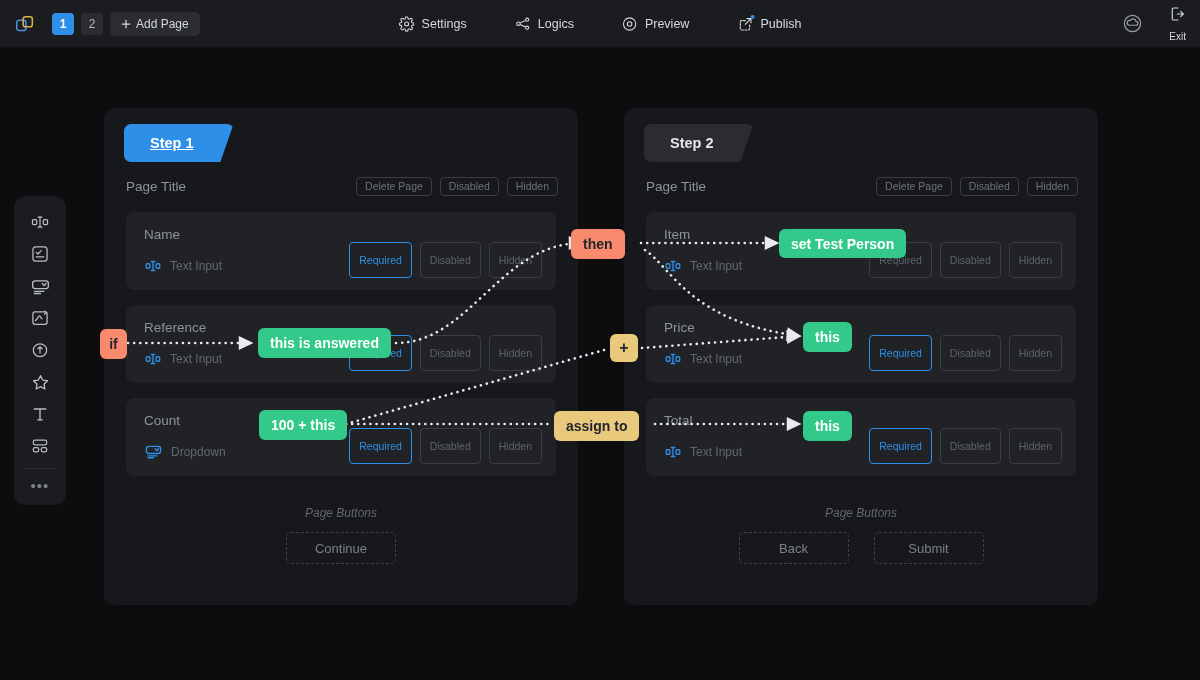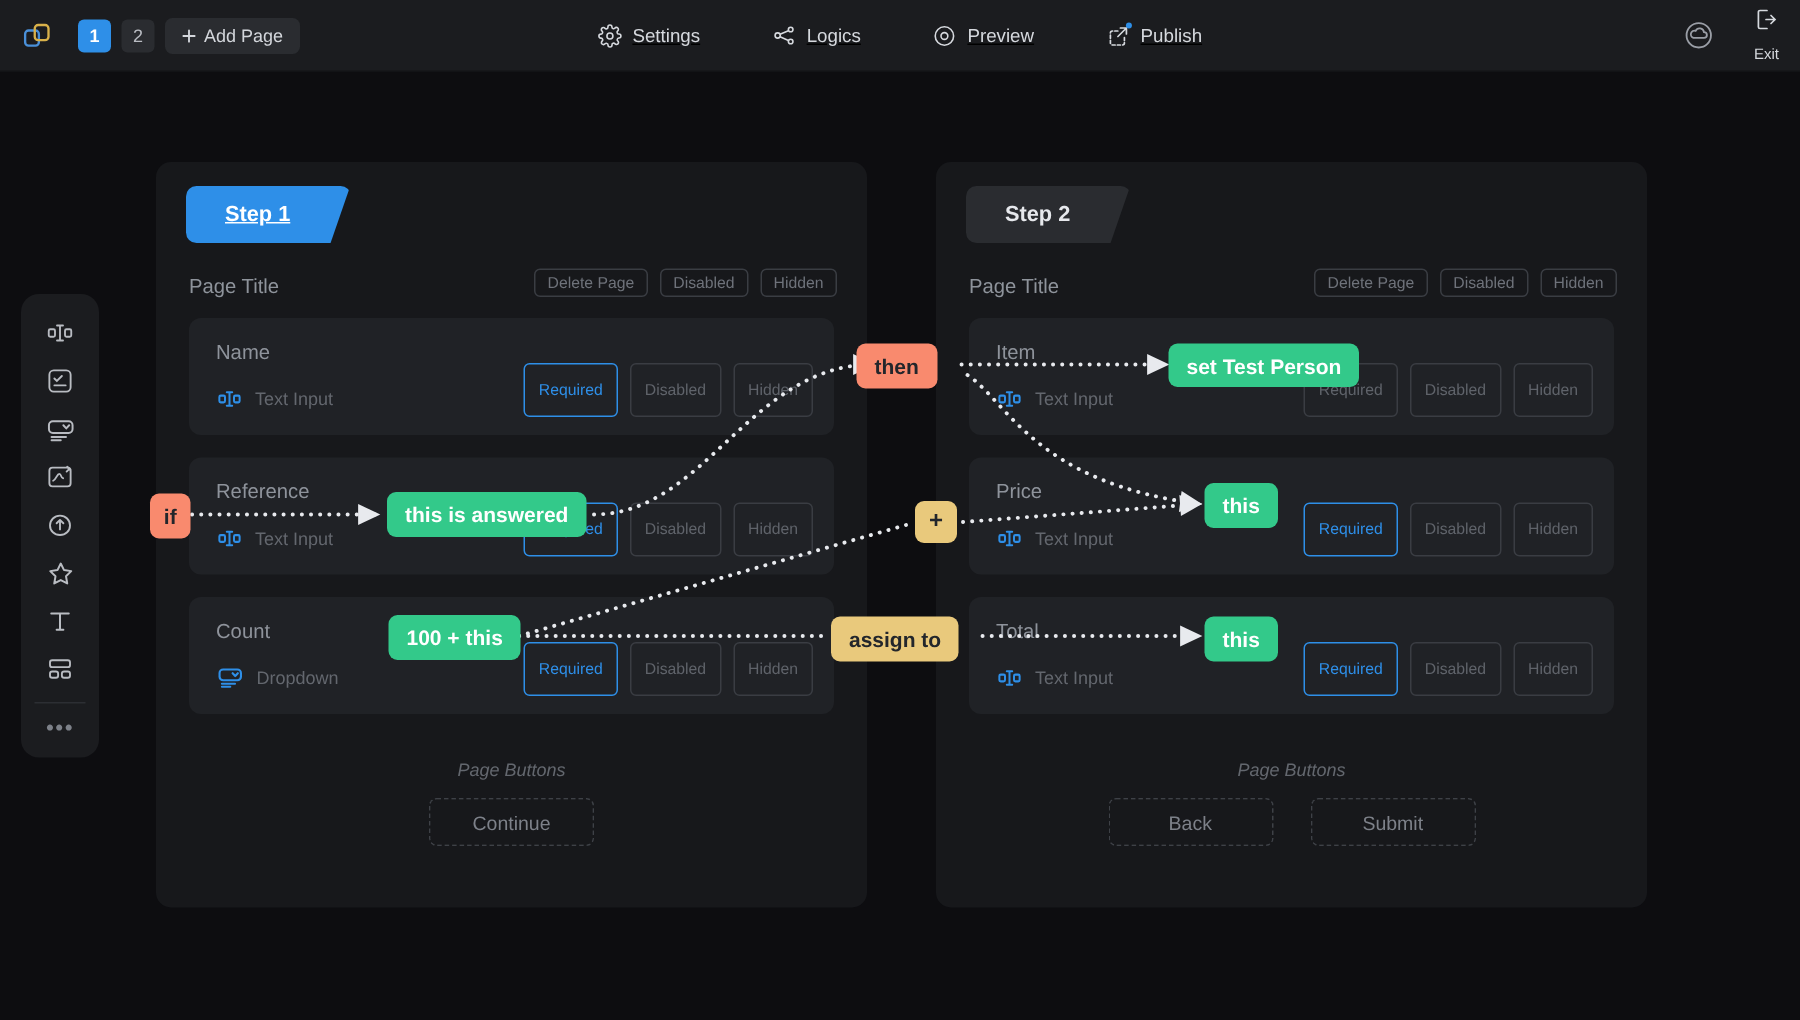--- a/index.html
+++ b/index.html
@@ -25,21 +25,21 @@
     border-radius: 4px; background: #2a2c30; color: #b9bcc2;
     font-size: 12px; display: flex; align-items: center; justify-content: center;
   }
   .ptab.active { background: #2e8fe8; color: #fff; font-weight: 600; }
   .addpage {
     height: 24px; padding: 0 11px; border-radius: 5px; background: #2a2c30;
     color: #d3d6db; font-size: 12px; display: flex; align-items: center; gap: 5px;
   }
   .navcenter {
     position: absolute; left: 50%; transform: translateX(-50%);
-    display: flex; align-items: center; gap: 48px; text-decoration: underline;
+    display: flex; align-items: center; gap: 48px;
   }
   .navitem { display: flex; align-items: center; gap: 7px; color: #d6d9de; font-size: 12.5px; }
   .navitem .ic { width: 16px; height: 16px; display: block; }
   .topright { position: absolute; right: 14px; display: flex; align-items: center; gap: 26px; }
   .cloudbtn { width: 22px; height: 22px; display: flex; align-items: center; justify-content: center; }
   .exitbtn { display: flex; align-items: center; gap: 7px; color: #d6d9de; font-size: 10px; flex-direction: column; }
   .pubdot { width: 4px; height: 4px; border-radius: 50%; background: #2e8fe8; position: absolute; top: -1px; right: -1px; }
 
   
   .rail {
@@ -63,21 +63,21 @@
     padding: 0 40px 0 26px; display: flex; align-items: center;
     font-size: 14.5px; font-weight: 600; color: #fff;
     border-radius: 7px 7px 0 7px;
     clip-path: polygon(0 0, 100% 0, 88% 100%, 0 100%);
   }
   .steptab.active { background: #2e8fe8; text-decoration: underline; }
   .steptab.inactive { background: #2a2c30; color: #e6e8ec; }
 
   .pagetitlerow {
     position: absolute; top: 66px; left: 22px; right: 20px; height: 24px;
-    display: flex; align-items: flex-end; justify-content: space-between;
+    display: flex; align-items: center; justify-content: space-between;
   }
   .pagetitle { color: #8e939b; font-size: 13.5px; }
   .chipgroup { display: flex; gap: 8px; }
   .chip {
     height: 19px; padding: 0 8px; border-radius: 4px;
     border: 1px solid #3a3d43; color: #6e727a; font-size: 10.5px;
     display: flex; align-items: center; white-space: nowrap;
   }
 
   .field {

